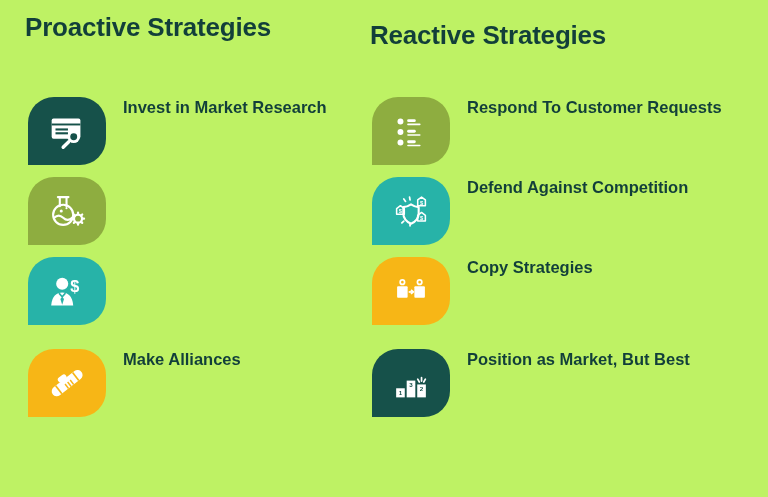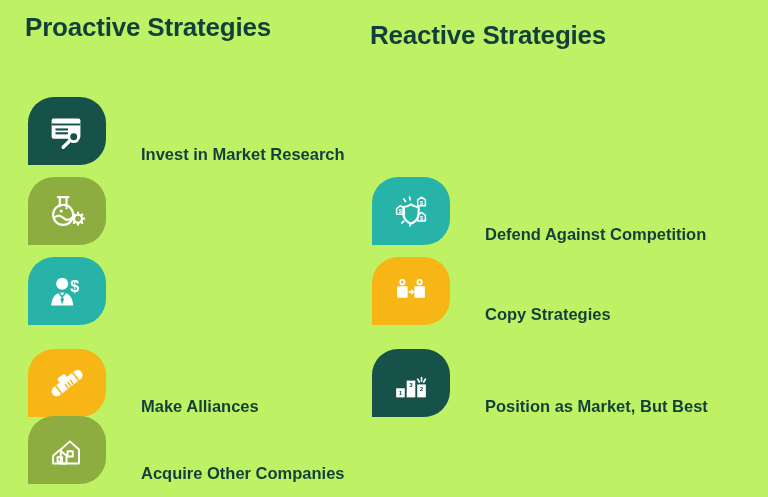--- a/index.html
+++ b/index.html
@@ -1,21 +1,21 @@
 <!DOCTYPE html>
 <html><head>
 <meta charset="utf-8">
 <style>
   html,body{margin:0;padding:0;background:#fff;}
   .canvas{position:relative;width:768px;height:497px;background:#fff;overflow:hidden;
           font-family:"Liberation Sans",sans-serif;}
   .title{position:absolute;margin:0;font-size:26px;font-weight:bold;letter-spacing:-0.2px;}
   .title.c0{left:25px;top:12px;}
   .title.c1{left:370px;top:20px;}
-  .row{position:absolute;display:flex;align-items:flex-end;gap:35px;}
+  .row{position:absolute;display:flex;align-items:flex-start;gap:17px;}
   .row.c0{left:28px;}
   .row.c1{left:372px;}
   .r0{top:97px;}.r1{top:177px;}.r2{top:257px;}.r3{top:349px;}.r4{top:416px;}
   .tile{width:78px;height:68px;border-radius:26px 26px 26px 0;flex:none;
         display:flex;align-items:center;justify-content:center;}
   .label{font-weight:bold;font-size:16.5px;line-height:1.3;}
   .row.c0 .label{width:228px;}
   .row.c1 .label{width:300px;}
   svg{display:block;}
 </style>
@@ -91,34 +91,39 @@
           <rect x="34.4" y="19" width="1.8" height="10.5" fill="currentColor"></rect>
           <rect x="21" y="23.6" width="1.5" height="5.9" fill="currentColor"></rect>
           <rect x="24.4" y="23.6" width="1.5" height="5.9" fill="currentColor"></rect>
           <rect x="27.8" y="23.6" width="1.5" height="5.9" fill="currentColor"></rect>
         </g>
       </svg>
     </div>
     <div class="label">Make Alliances</div>
   </div>
 
-  <div class="row c0 r4">
+
+  <div class="row c1 r0">
     <div class="tile" style="background: rgb(142, 173, 64); color: rgb(142, 173, 64);">
       <svg viewBox="0 0 48 48" width="46" height="46">
-        <g fill="none" stroke="#fff" stroke-width="2" stroke-linejoin="round">
-          <path d="M17.5 23.5 L27 15 l9.5 8.5 V38 H17.5 z"></path>
-          <rect x="24.6" y="25.3" width="5.4" height="5.4"></rect>
-          <path d="M9.5 30 L16.5 24 l7 6 v8 h-14 z"></path>
-          <rect x="14.1" y="31.4" width="4.8" height="4.8"></rect>
+        <g fill="#fff">
+          <circle cx="13" cy="14" r="3.1"></circle>
+          <rect x="20" y="11.7" width="9" height="3" rx="1.5"></rect>
+          <rect x="20" y="16.3" width="14" height="1.7" rx="0.85"></rect>
+          <circle cx="13" cy="25" r="3.1"></circle>
+          <rect x="20" y="22.7" width="9" height="3" rx="1.5"></rect>
+          <rect x="20" y="27.3" width="14" height="1.7" rx="0.85"></rect>
+          <circle cx="13" cy="36" r="3.1"></circle>
+          <rect x="20" y="33.7" width="9" height="3" rx="1.5"></rect>
+          <rect x="20" y="38.3" width="14" height="1.7" rx="0.85"></rect>
         </g>
       </svg>
     </div>
-    <div class="label">Acquire Other Companies</div>
+    <div class="label">Respond To Customer Requests</div>
   </div>
-
 
   <div class="row c1 r1">
     <div class="tile" style="background: rgb(39, 179, 168); color: rgb(39, 179, 168);">
       <svg viewBox="0 0 48 48" width="46" height="46">
         <path d="M24 17 c2.8 1.8 5.6 2.8 8 3 v6.5 c0 5.5 -3.5 8.6 -8 10.8 c-4.5 -2.2 -8 -5.3 -8 -10.8 V20 c2.4 -0.2 5.2 -1.2 8 -3 z" fill="none" stroke="#fff" stroke-width="2.2" stroke-linejoin="round"></path>
         <g fill="none" stroke="#fff" stroke-width="1.6" stroke-linejoin="round">
           <path d="M9 21.5 l4 -3 l4 3 v6 h-8 z"></path>
           <path d="M31 12.5 l4 -3 l4 3 v6 h-8 z"></path>
           <path d="M31 28.5 l4 -3 l4 3 v6 h-8 z"></path>
         </g>

